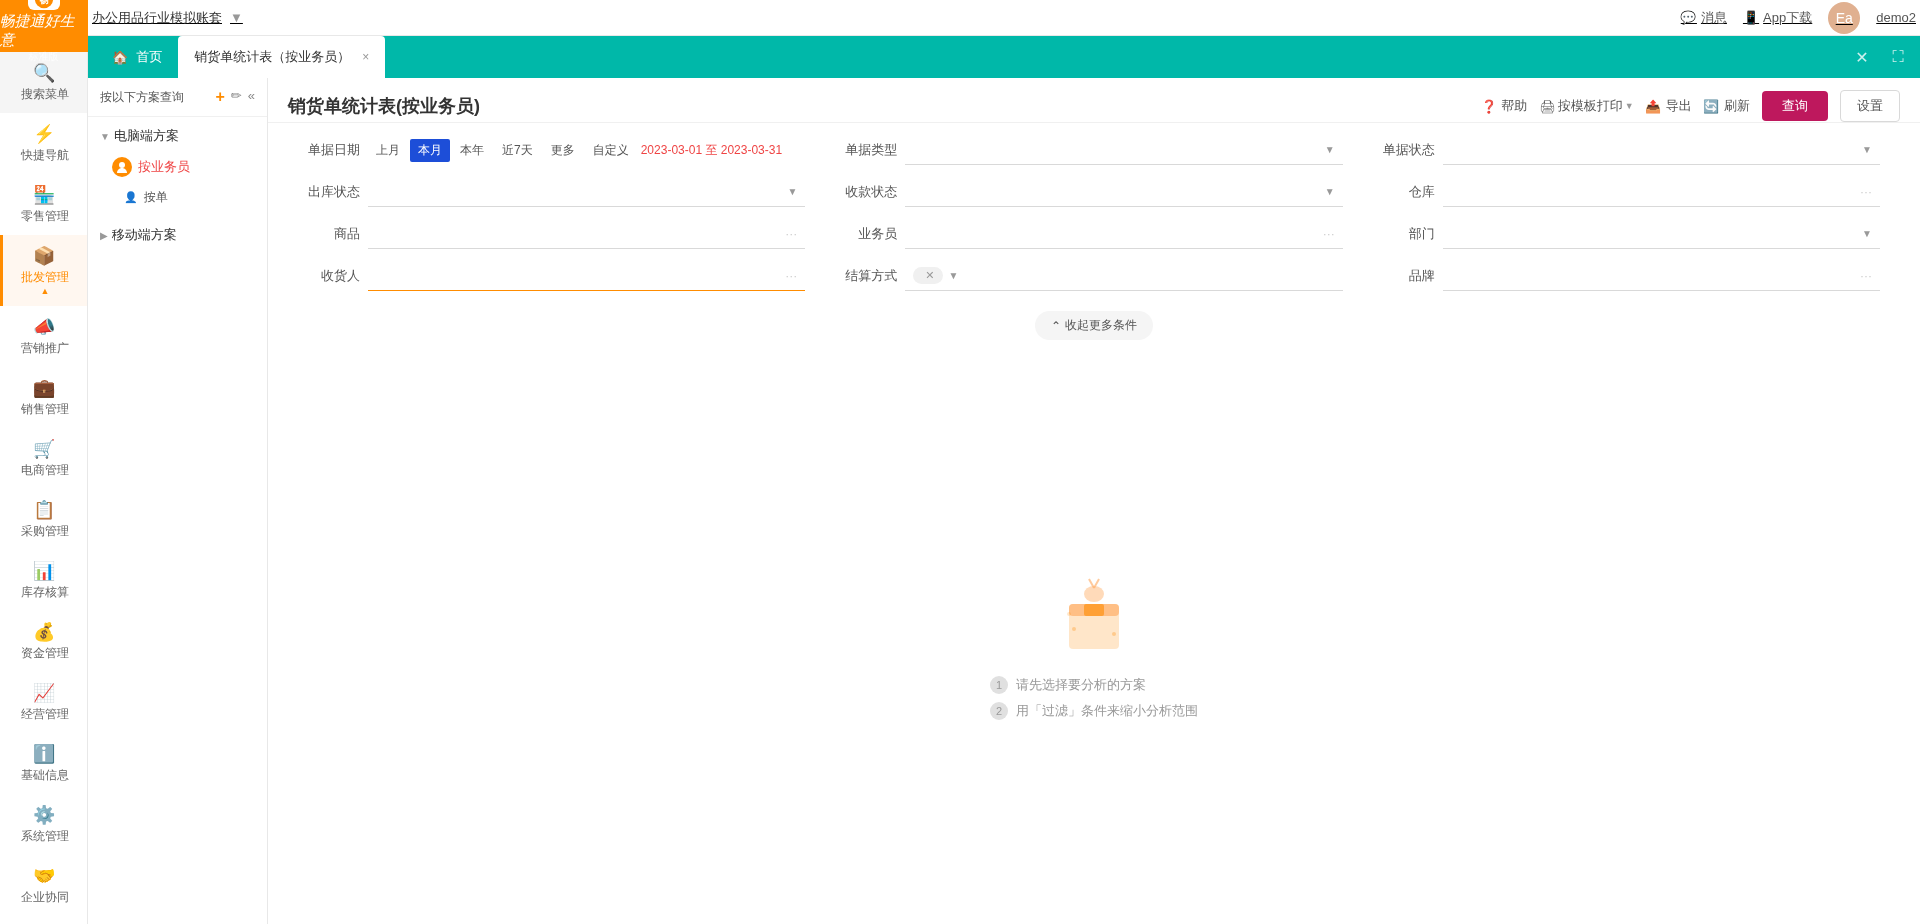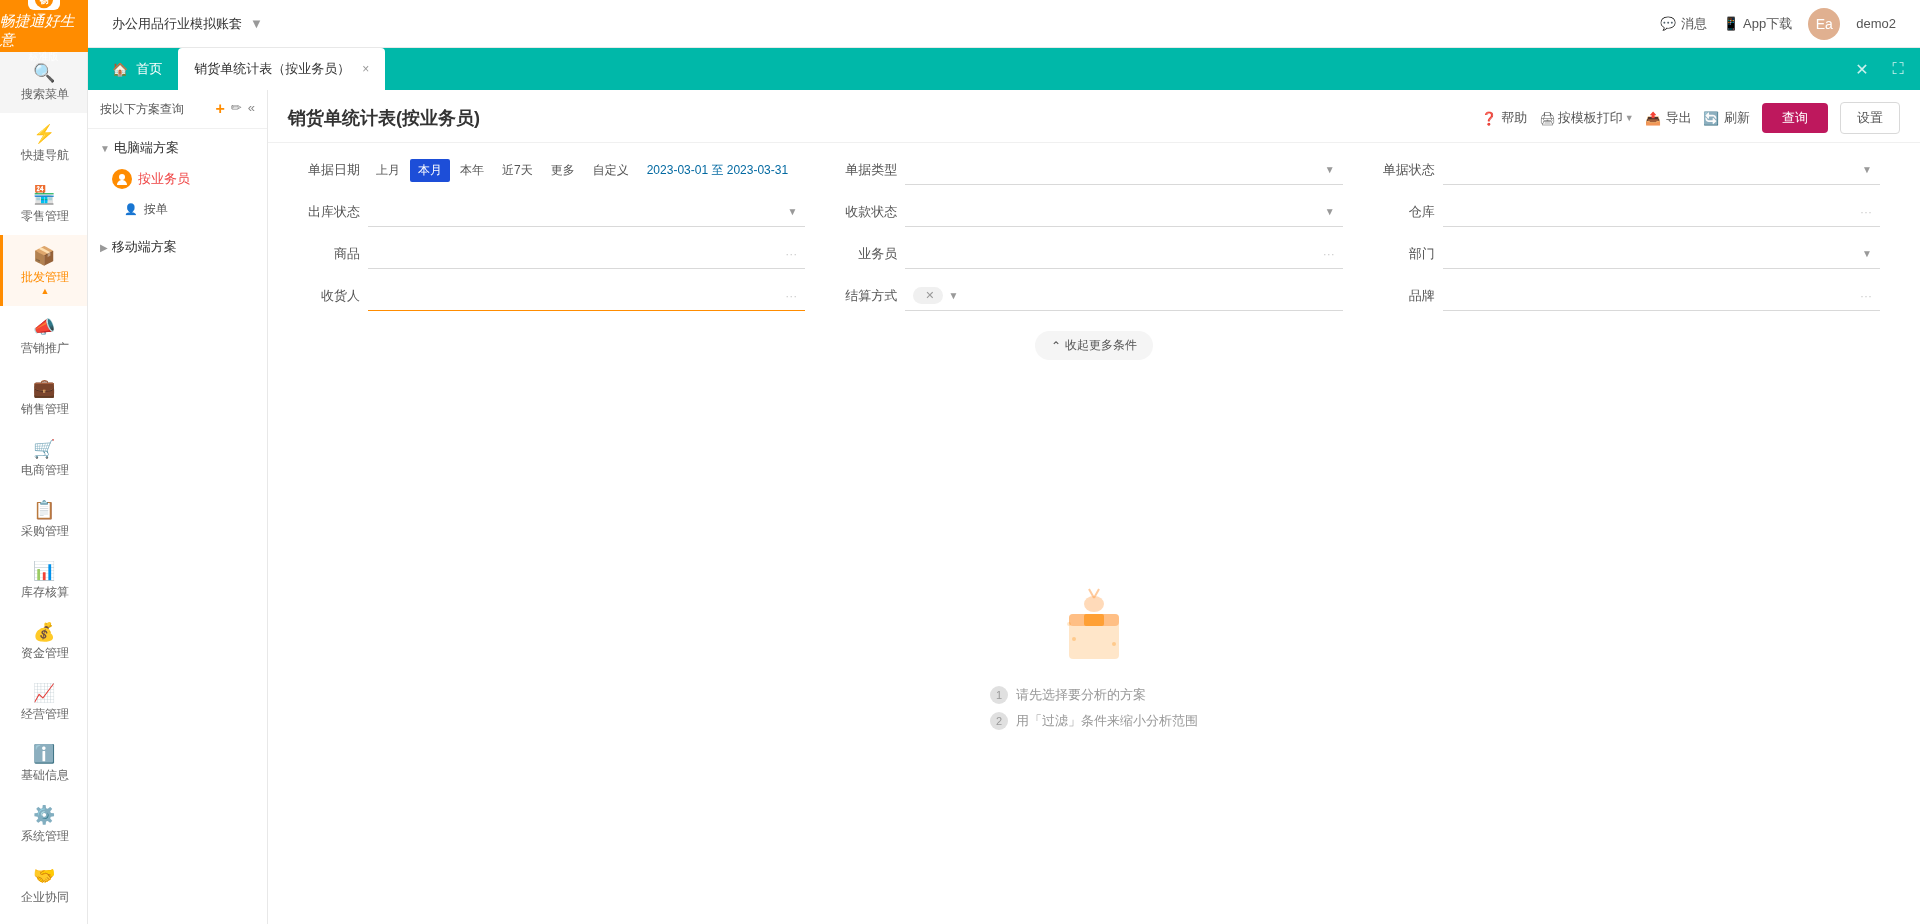--- a/index.html
+++ b/index.html
@@ -59,27 +59,28 @@
     
     .main-content {
       flex: 1;
       display: flex;
       flex-direction: column;
       overflow: hidden;
     }
 
     
     .top-header {
-      height: 48px;
+      height: 36px;
       background: #fff;
       display: flex;
       align-items: center;
       justify-content: space-between;
-      padding: 0 24px;
+      padding: 0 4px;
       border-bottom: 1px solid #e8e8e8;
+      text-decoration: underline;
     }
     .top-header-left {
       display: flex;
       align-items: center;
       gap: 8px;
       color: #333;
       font-size: 13px;
     }
     .top-header-right {
       display: flex;
@@ -256,21 +257,21 @@
       flex-direction: column;
       overflow: hidden;
       background: #fff;
     }
 
     
     .page-title-bar {
       display: flex;
       align-items: center;
       justify-content: space-between;
-      padding: 12px 20px 8px;
+      padding: 12px 20px 0;
       background: #fff;
       border-bottom: 1px solid #f0f0f0;
     }
     .page-title {
       font-size: 18px;
       font-weight: 600;
       color: #333;
     }
     .page-title-actions {
       display: flex;
@@ -358,23 +359,22 @@
       color: #555;
       font-size: 12px;
       border-radius: 2px;
     }
     .date-tab.active {
       background: #1d4ed8;
       color: #fff;
       border-radius: 2px;
     }
     .date-range {
-      color: #0369a1;
+      color: #ef4444;
       font-size: 12px;
-      margin-left: 6px;
     }
     .filter-col {
       flex: 1;
       display: flex;
       align-items: center;
     }
     .collapse-btn {
       display: flex;
       align-items: center;
       justify-content: center;

